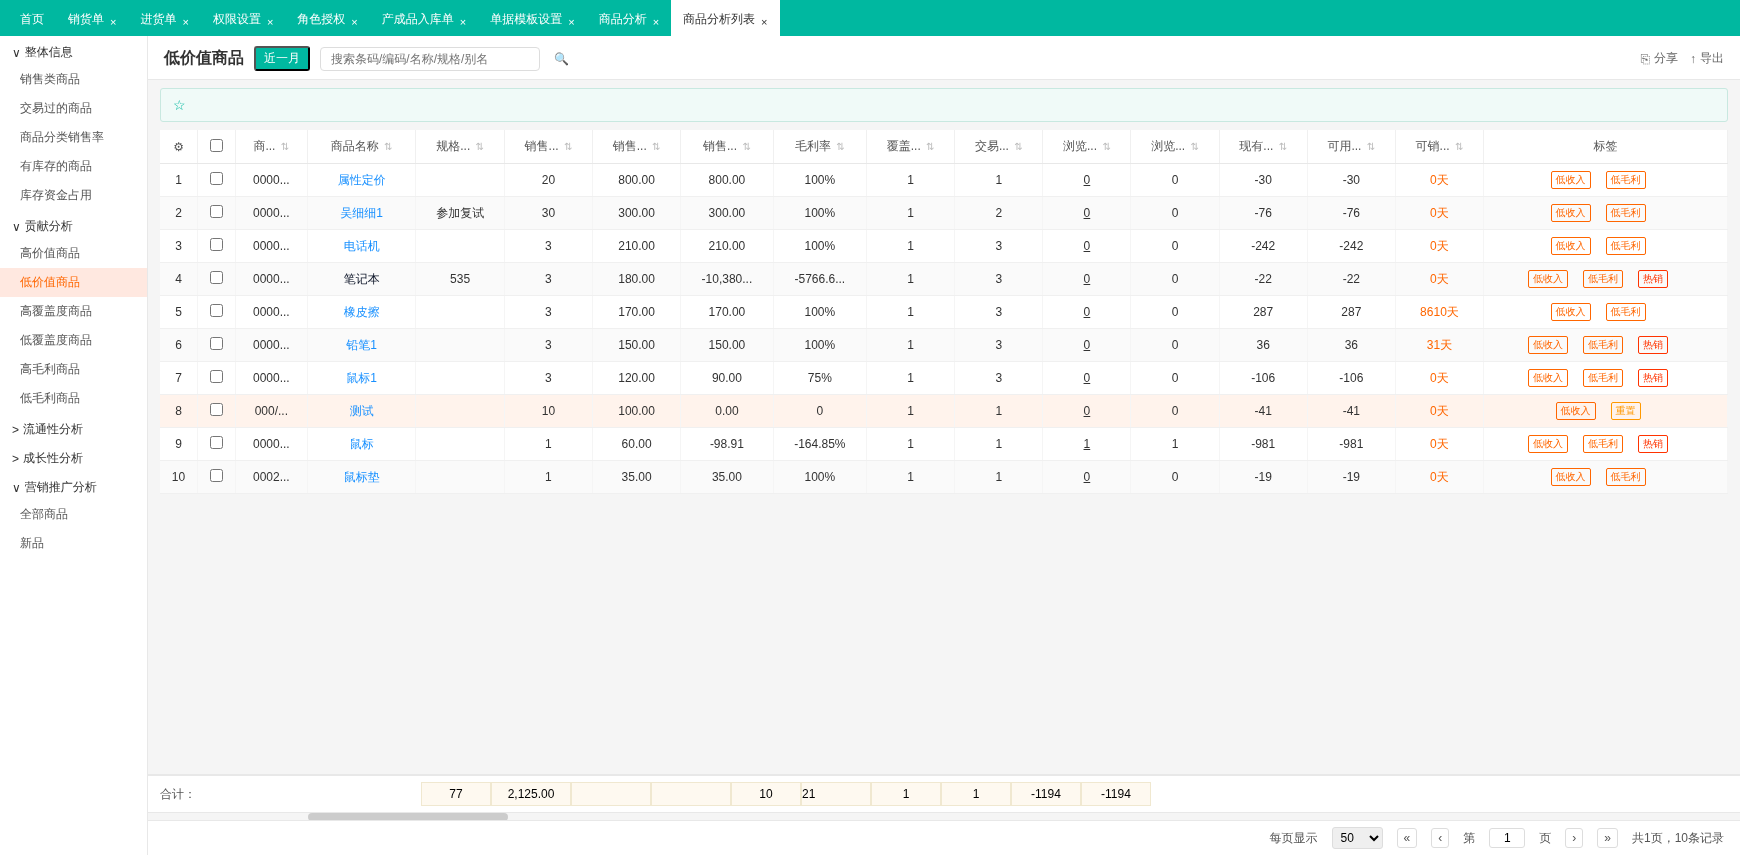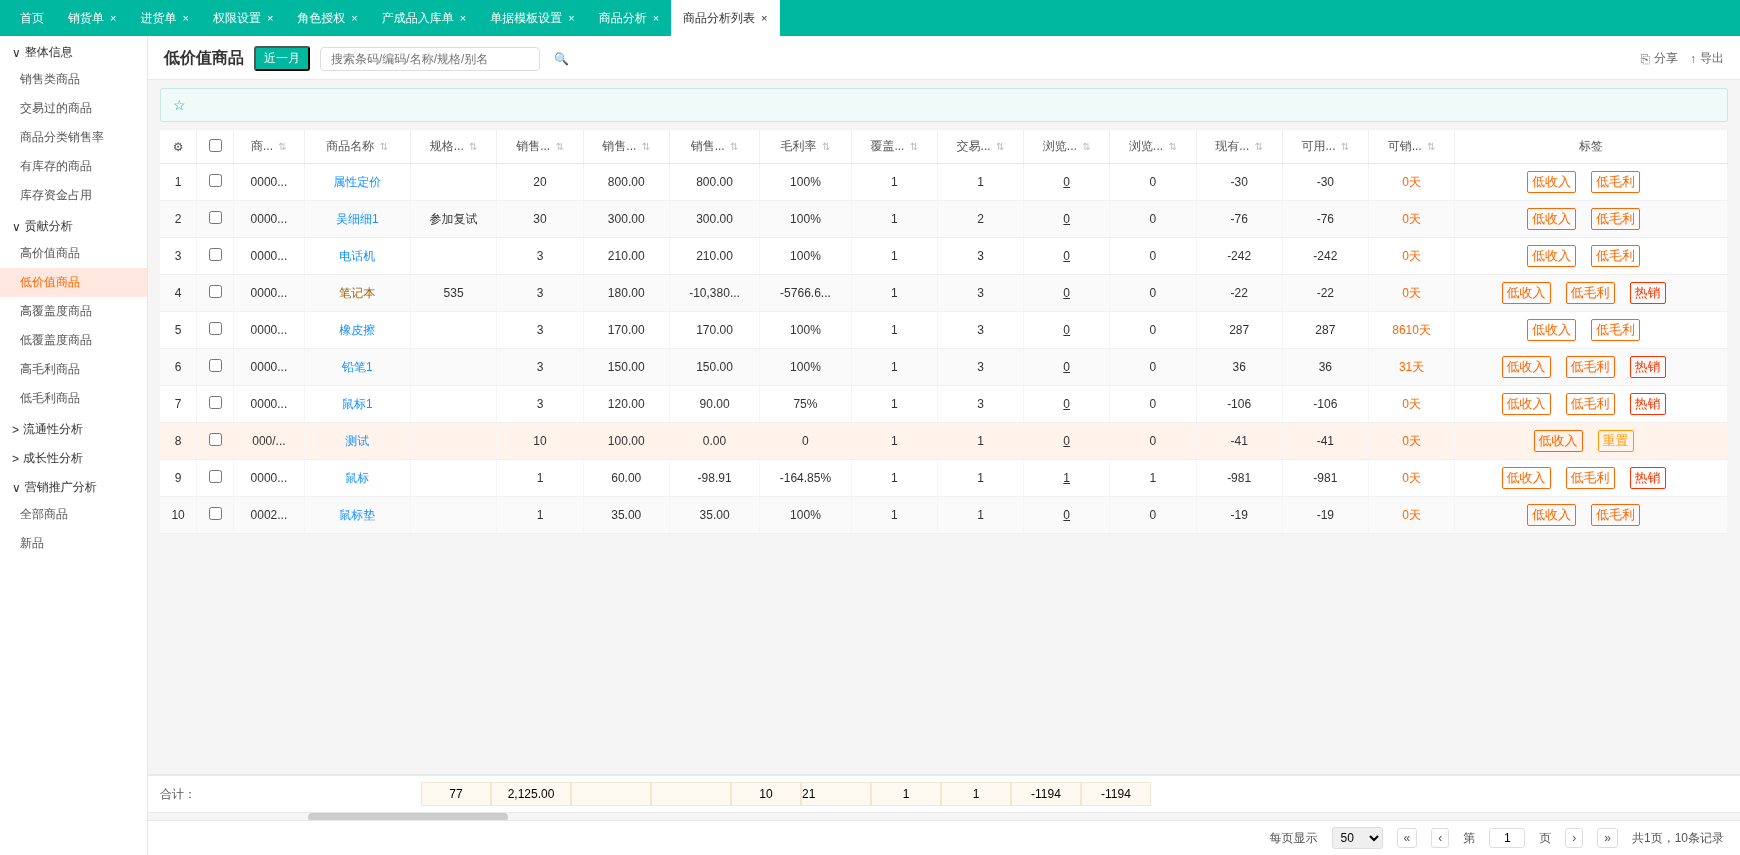--- a/index.html
+++ b/index.html
@@ -9,24 +9,24 @@
     .top-nav {
       background: #00b8a0;
       height: 36px;
       display: flex;
       align-items: center;
       padding: 0 8px;
       gap: 0;
     }
     .nav-item {
       color: #fff;
-      padding: 0 12px;
+      padding: 8px 12px;
       height: 36px;
       display: flex;
-      align-items: center;
+      align-items: flex-end;
       cursor: pointer;
       white-space: nowrap;
       font-size: 13px;
     }
     .nav-item.active { background: #fff; color: #333; }
     .nav-item .close-x { margin-left: 6px; font-size: 11px; color: inherit; }
 
     
     .main-layout {
       display: flex;
@@ -171,21 +171,21 @@
       white-space: nowrap;
     }
     tbody td.text-left { text-align: center; }
 
     .tag-label {
       display: inline-block;
       border: 1px solid #ff6600;
       color: #ff6600;
       border-radius: 2px;
       padding: 1px 4px;
-      font-size: 13px;
+      font-size: 10px;
       margin-right: 15px;
     }
     .tag-label.orange { border-color: #ff6600; color: #ff6600; }
     .tag-label.red { border-color: #ff3300; color: #ff3300; }
     .tag-label.gold { border-color: #ff9900; color: #ff9900; }
 
     .day-badge { color: #ff6600; }
 
     .underline-link { text-decoration: underline; color: #333; cursor: pointer; }
 
@@ -421,21 +421,21 @@
     <td>0</td>
     <td>-242</td>
     <td>-242</td>
     <td class="day-badge">0天</td>
     <td><span class="tag-label orange">低收入</span><span class="tag-label orange">低毛利</span></td>
   </tr>
             <tr>
     <td>4</td>
     <td><input type="checkbox" style=""></td>
     <td>0000...</td>
-    <td class="text-left" style="color:#a16207;cursor:pointer;">笔记本</td>
+    <td class="text-left" style="color:#0f172a;cursor:pointer;">笔记本</td>
     <td>535</td>
     <td>3</td>
     <td>180.00</td>
     <td>-10,380...</td>
     <td>-5766.6...</td>
     <td>1</td>
     <td>3</td>
     <td><span class="underline-link">0</span></td>
     <td>0</td>
     <td>-22</td>

